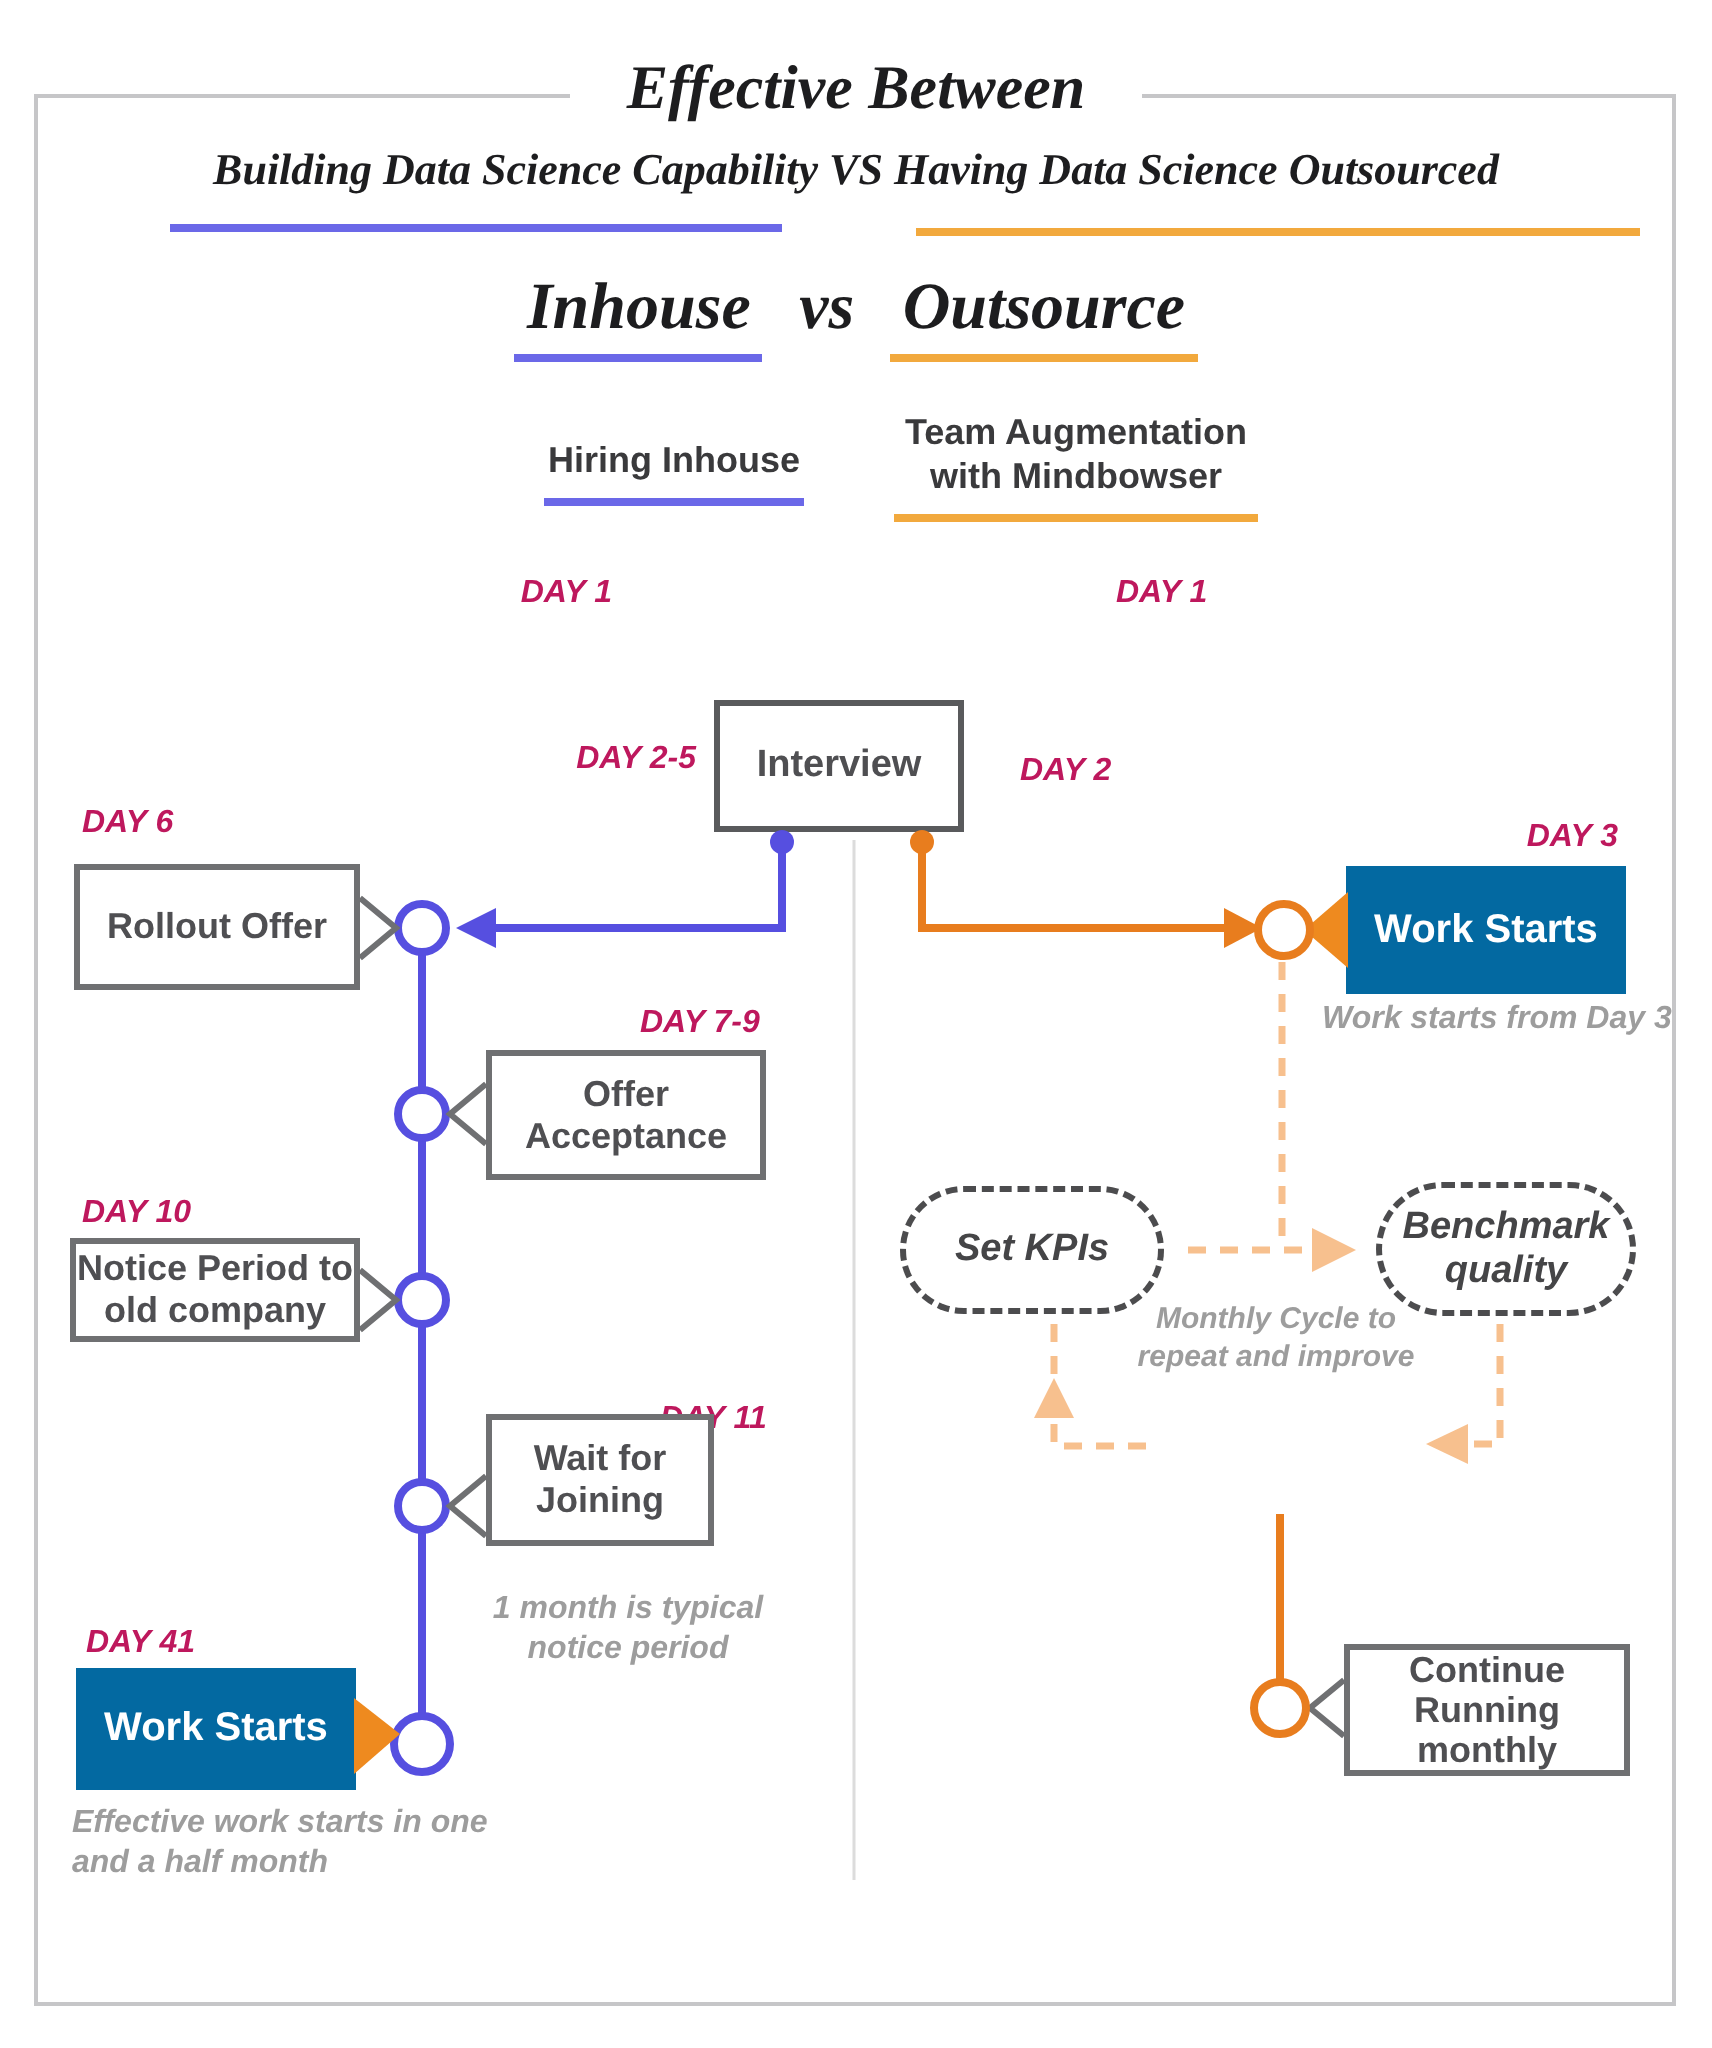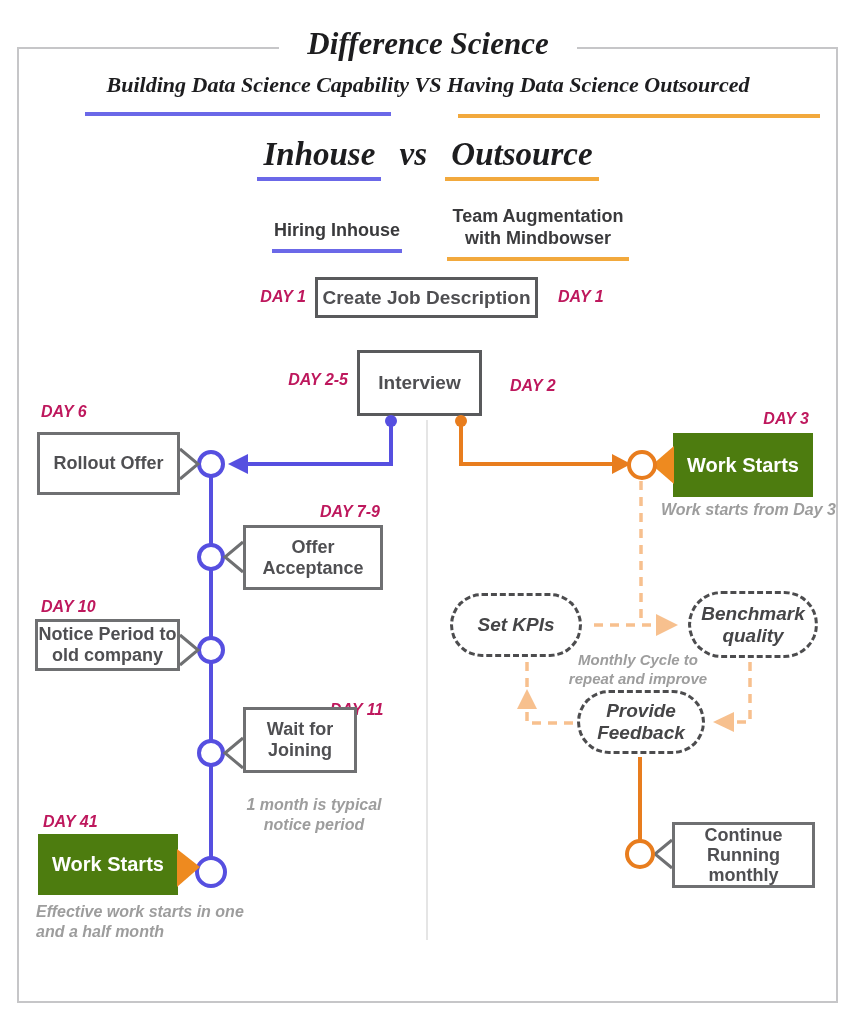--- a/index.html
+++ b/index.html
@@ -18,55 +18,54 @@
   .versus .mid{margin:0 10px;}
   .track-head{position:absolute;width:210px;text-align:center;font-weight:bold;
               font-size:18px;color:#3a3a3c;line-height:1.22;z-index:2;}
   .track-head span{display:inline-block;padding:0 2px 7px 2px;}
   .day{position:absolute;font-weight:bold;font-style:italic;color:#be185d;font-size:16px;z-index:2;white-space:nowrap;}
   .note{position:absolute;font-weight:bold;font-style:italic;color:#9d9d9d;font-size:16px;line-height:1.28;z-index:2;}
   .box{position:absolute;background:#ffffff;border:3px solid #6f7072;box-sizing:border-box;
        display:flex;align-items:center;justify-content:center;text-align:center;
        font-weight:bold;color:#4f4f52;font-size:18px;line-height:1.15;z-index:2;}
   .box.dark{border-color:#595a5c;}
-  .box.orange{background:#4d7c0f;border:none;color:#ffffff;font-size:20px;line-height:1.15;}
+  .box.orange{background:#0369a1;border:none;color:#ffffff;font-size:20px;line-height:1.15;}
   .pill{position:absolute;background:#ffffff;border:3px dashed #4c4c4e;border-radius:34px;
         box-sizing:border-box;display:flex;align-items:center;justify-content:center;text-align:center;
         font-weight:bold;font-style:italic;color:#454547;font-size:19px;line-height:1.15;z-index:2;}
   .overlay{position:absolute;left:0;top:0;z-index:3;pointer-events:none;}
 </style>
 </head>
 <body>
 
 <div class="canvas">
 
   <div class="frame"></div>
 
   <div class="title-wrap serif">
-    <span>Difference Science</span>
+    <span>Effective Between</span>
   </div>
   <div class="subtitle serif">Building Data Science Capability VS Having Data Science Outsourced</div>
   <div class="rule" style="left:85px;top:112px;width:306px;background:#6b68e8;"></div>
   <div class="rule" style="left:458px;top:114px;width:362px;background:#f2a93d;"></div>
 
   <div class="versus serif">
     <span class="u-blue">Inhouse</span>
     <span class="mid">vs</span>
     <span class="u-orange">Outsource</span>
   </div>
 
   <div class="track-head" style="left:232px;top:220px;">
     <span style="border-bottom:4px solid #6b68e8;">Hiring Inhouse</span>
   </div>
   <div class="track-head" style="left:433px;top:206px;">
     <span style="border-bottom:4px solid #f2a93d;max-width:178px;">Team Augmentation with Mindbowser</span>
   </div>
 
   <div class="day" style="left:236px;top:288px;width:70px;text-align:right;">DAY 1</div>
-  <div class="box dark" style="left:315px;top:277px;width:223px;height:41px;font-size:19px;">Create Job Description</div>
   <div class="day" style="left:558px;top:288px;">DAY 1</div>
 
   <div class="day" style="left:268px;top:371px;width:80px;text-align:right;">DAY 2-5</div>
   <div class="box dark" style="left:357px;top:350px;width:125px;height:66px;font-size:19px;">Interview</div>
   <div class="day" style="left:510px;top:377px;">DAY 2</div>
 
   <div class="day" style="left:41px;top:403px;">DAY 6</div>
   <div class="box" style="left:37px;top:432px;width:143px;height:63px;text-align:right;">Rollout Offer</div>
 
   <div class="day" style="left:320px;top:503px;">DAY 7-9</div>
@@ -83,21 +82,20 @@
   <div class="box orange" style="left:38px;top:834px;width:140px;height:61px;">Work Starts</div>
   <div class="note" style="left:36px;top:902px;width:210px;">Effective work starts in one and a half month</div>
 
   <div class="day" style="left:737px;top:410px;width:72px;text-align:right;">DAY 3</div>
   <div class="box orange" style="left:673px;top:433px;width:140px;height:64px;">Work Starts</div>
   <div class="note" style="left:661px;top:500px;width:175px;white-space:nowrap;">Work starts from Day 3</div>
 
   <div class="pill" style="left:450px;top:593px;width:132px;height:64px;">Set KPIs</div>
   <div class="pill" style="left:688px;top:591px;width:130px;height:67px;">Benchmark quality</div>
   <div class="note" style="left:558px;top:650px;width:160px;text-align:center;font-size:15px;">Monthly Cycle to repeat and improve</div>
-  <div class="pill" style="left:577px;top:690px;width:128px;height:64px;">Provide Feedback</div>
 
   <div class="box" style="left:672px;top:822px;width:143px;height:66px;line-height:1.12;">Continue Running monthly</div>
 
   <svg class="overlay" width="856" height="1024" viewBox="0 0 856 1024">
 
     <line x1="427" y1="420" x2="427" y2="940" stroke="#dcdcdc" stroke-width="1.5"></line>
 
     <circle cx="391" cy="421" r="6" fill="#564fe0"></circle>
     <path d="M391,421 L391,464 L248,464" fill="none" stroke="#564fe0" stroke-width="4"></path>
     <polygon points="248,454 228,464 248,474" fill="#564fe0"></polygon>

